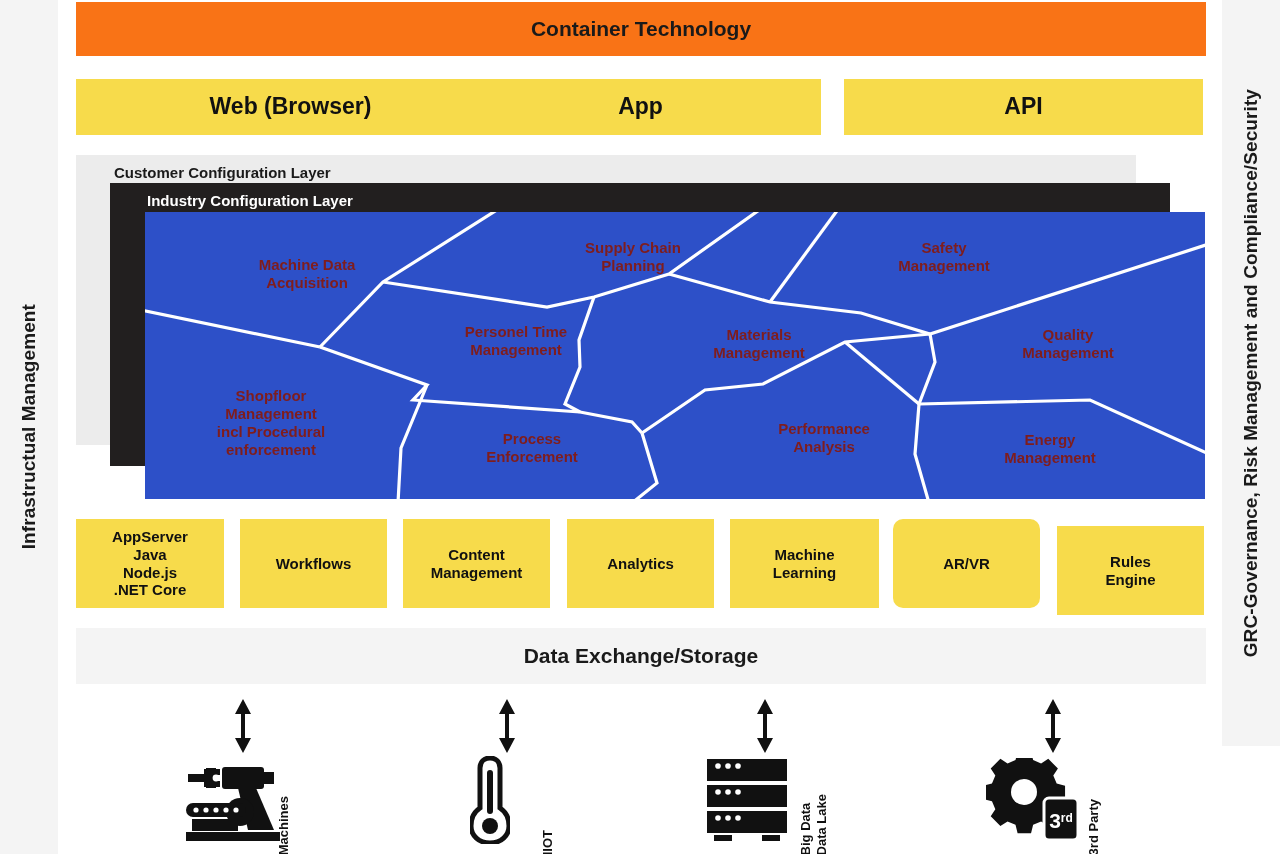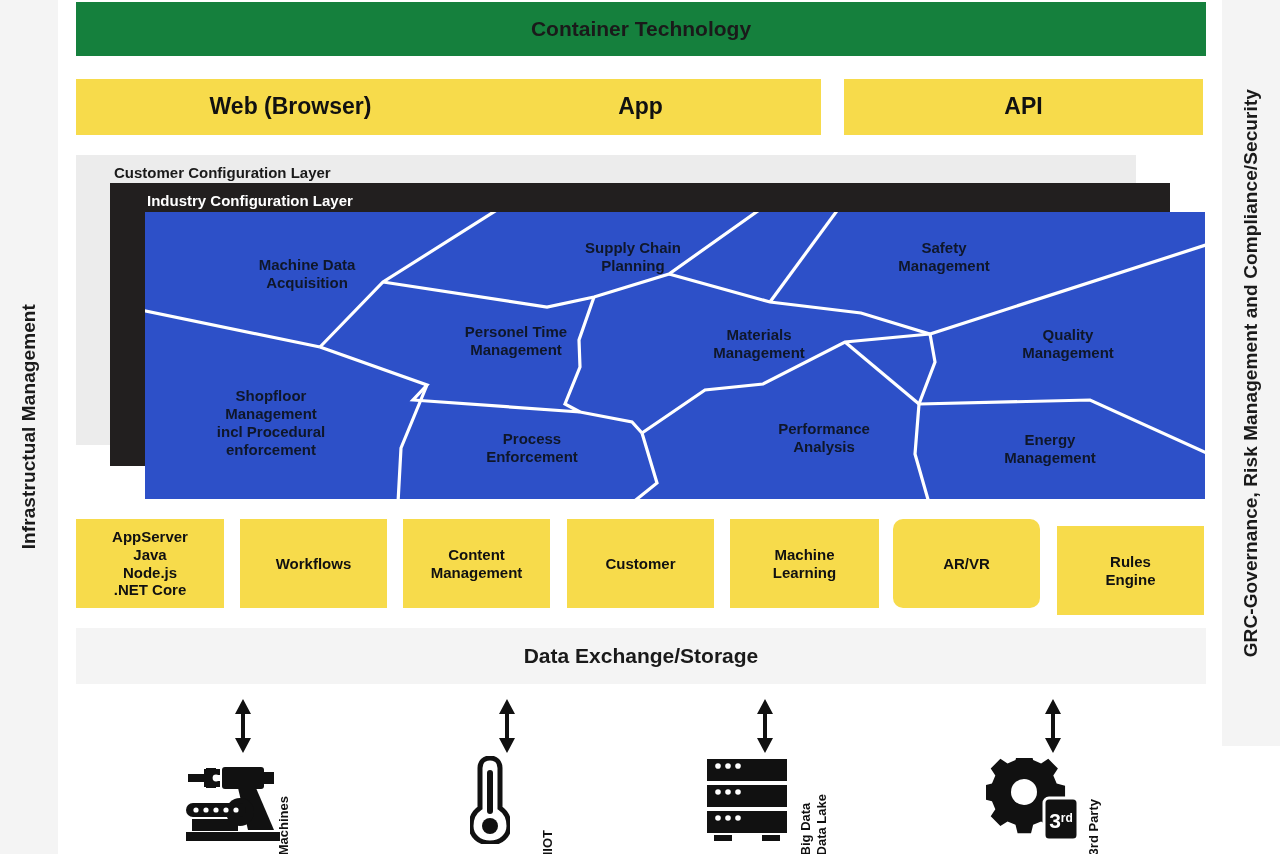--- a/index.html
+++ b/index.html
@@ -150,21 +150,21 @@
   #mosaic {
     position: absolute;
     left: 145px;
     top: 212px;
     width: 1060px;
     height: 287px;
   }
   #mosaic svg { display: block; }
   .mosaic-label {
     position: absolute;
-    color: #0f172a;
+    color: #7f1d1d;
     font-size: 15px;
     font-weight: bold;
     text-align: center;
     line-height: 1.2;
     transform: translate(-50%, -50%);
     white-space: nowrap;
     pointer-events: none;
   }
 
   
@@ -207,21 +207,21 @@
 <div id="stage">
 
   <div id="rail-left" class="side-rail" style="background: rgb(244, 244, 244);">
     <span>Infrastructual Management</span>
   </div>
 
   <div id="rail-right" class="side-rail" style="background: rgb(244, 244, 244);">
     <span>GRC-Governance, Risk Management and Compliance/Security</span>
   </div>
 
-  <div id="bar-container-tech" class="grey-bar" style="background: #15803d;">
+  <div id="bar-container-tech" class="grey-bar" style="background: #f97316;">
     <span>Container Technology</span>
   </div>
 
   <div id="chan-0" class="yellow-box channel-box" style="background: rgb(247, 219, 75);">
     <span>Web (Browser)</span>
   </div>
   <div id="chan-1" class="yellow-box channel-box" style="background: rgb(247, 219, 75);">
     <span>App</span>
   </div>
   <div id="chan-2" class="yellow-box channel-box" style="background: rgb(247, 219, 75);">
@@ -283,21 +283,21 @@
   <div id="svc-0" class="yellow-box service-box" style="background: rgb(247, 219, 75);">
     <span>AppServer<br>Java<br>Node.js<br>.NET Core</span>
   </div>
   <div id="svc-1" class="yellow-box service-box" style="background: rgb(247, 219, 75); text-align: center;">
     <span>Workflows</span>
   </div>
   <div id="svc-2" class="yellow-box service-box" style="background: rgb(247, 219, 75);">
     <span>Content<br>Management</span>
   </div>
   <div id="svc-3" class="yellow-box service-box" style="background: rgb(247, 219, 75);">
-    <span>Customer</span>
+    <span>Analytics</span>
   </div>
   <div id="svc-4" class="yellow-box service-box" style="background: rgb(247, 219, 75);">
     <span>Machine<br>Learning</span>
   </div>
   <div id="svc-5" class="yellow-box service-box" style="background: rgb(247, 219, 75); border-radius: 10px;">
     <span>AR/VR</span>
   </div>
   <div id="svc-6" class="yellow-box service-box" style="background: rgb(247, 219, 75);">
     <span>Rules<br>Engine</span>
   </div>

